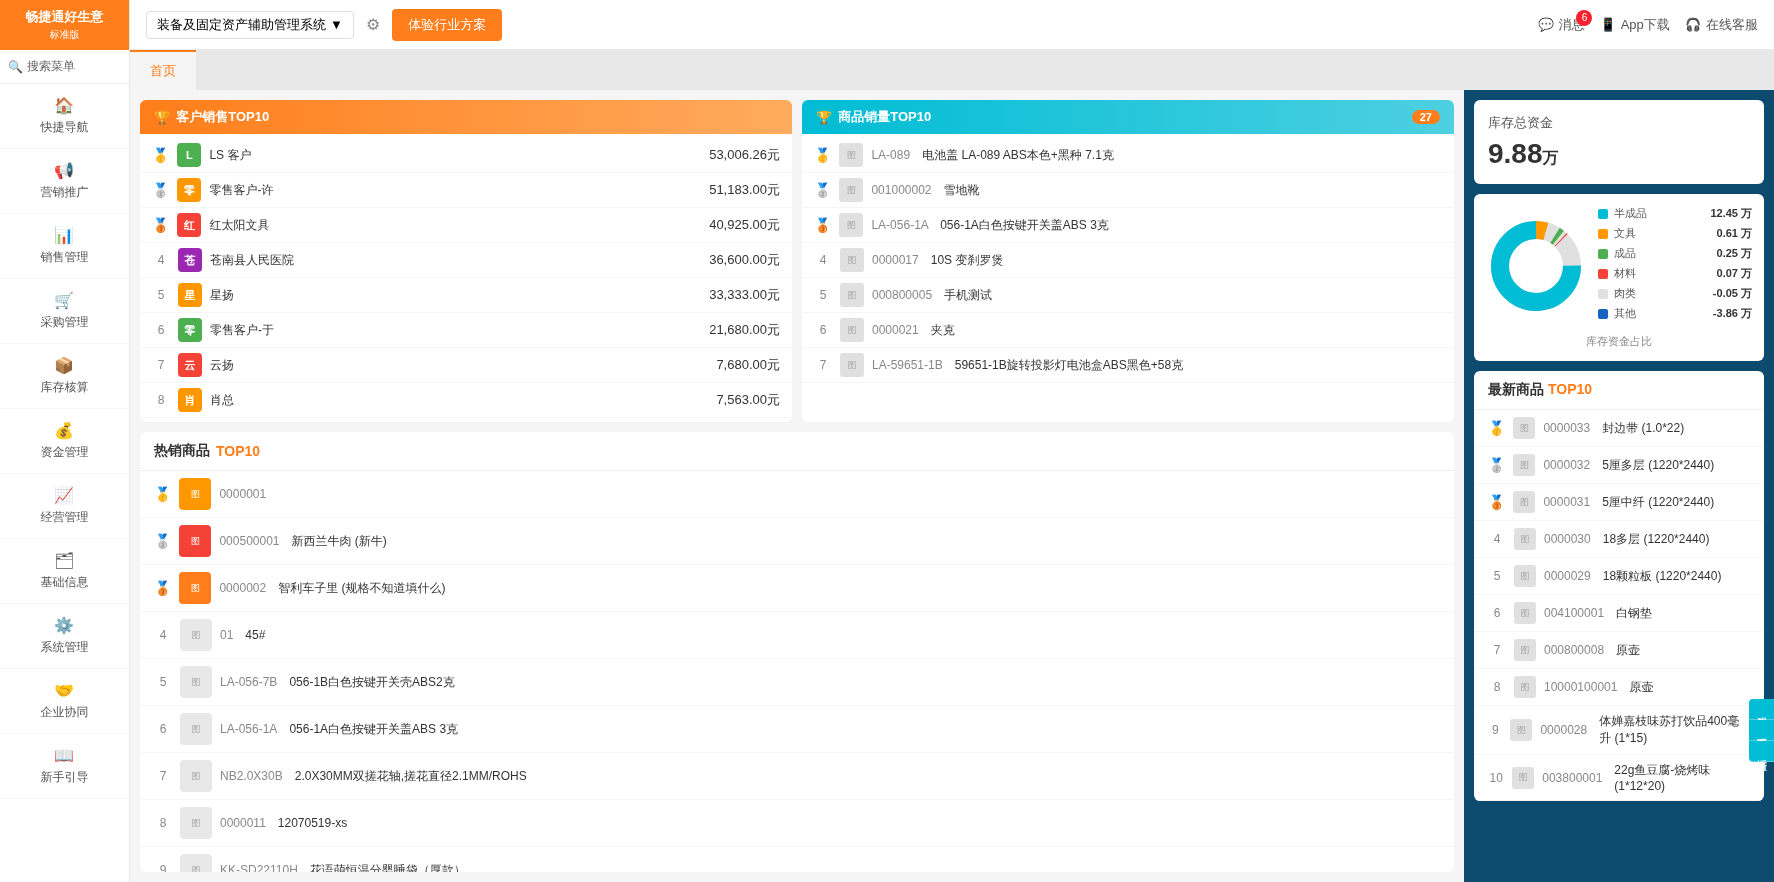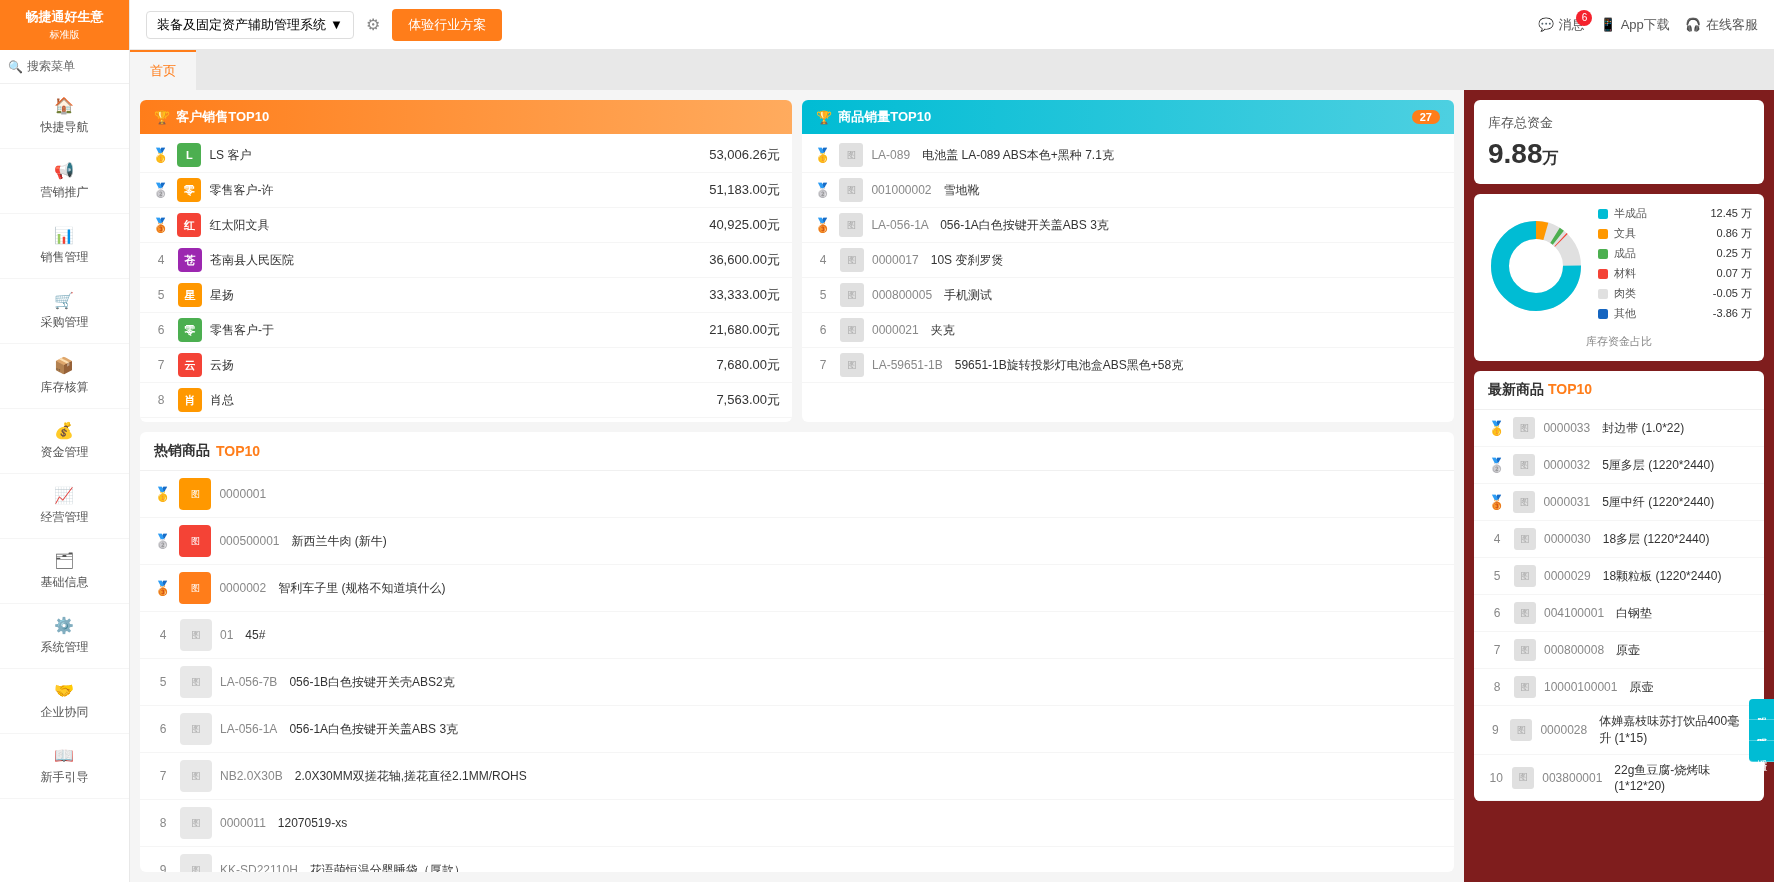--- a/index.html
+++ b/index.html
@@ -220,21 +220,21 @@
 
     
     .right-panel {
       width: 310px;
       flex-shrink: 0;
       display: flex;
       flex-direction: column;
       gap: 10px;
       overflow-y: auto;
       padding: 10px;
-      background: #7f1d1d;
+      background: #0c4a6e;
     }
 
     
     .inv-card {
       background: #fff;
       border-radius: 6px;
       padding: 14px;
     }
 
     
@@ -246,21 +246,21 @@
     .chart-inner {
       display: flex;
       align-items: center;
       gap: 12px;
     }
     .donut-wrap { position: relative; width: 100px; height: 100px; flex-shrink: 0; }
     .chart-legend { flex: 1; font-size: 11px; }
     .legend-item { display: flex; align-items: center; gap: 6px; margin-bottom: 5px; justify-content: space-between; }
     .legend-dot { width: 10px; height: 10px; border-radius: 2px; flex-shrink: 0; }
     .legend-label { flex: 1; color: #555; }
-    .legend-val { color: #333; font-weight: 400; text-align: center; }
+    .legend-val { color: #333; font-weight: 700; text-align: center; }
     .chart-label { font-size: 11px; color: #888; margin-top: 8px; text-align: center; }
 
     
     .new-prod-card {
       background: #fff;
       border-radius: 6px;
       overflow: hidden;
     }
     .new-prod-header {
       padding: 10px 14px;
@@ -654,21 +654,21 @@
           </div>
           <div class="chart-legend" id="chart-legend">
               <div class="legend-item">
                 <span class="legend-dot" style="background:#00bcd4"></span>
     <span class="legend-label">半成品</span>
     <span class="legend-val">12.45 万</span>
               </div>
               <div class="legend-item">
                 <span class="legend-dot" style="background:#ff9800"></span>
     <span class="legend-label">文具</span>
-    <span class="legend-val">0.86 万</span>
+    <span class="legend-val">0.61 万</span>
               </div>
               <div class="legend-item">
                 <span class="legend-dot" style="background:#4caf50"></span>
     <span class="legend-label">成品</span>
     <span class="legend-val">0.25 万</span>
               </div>
               <div class="legend-item">
                 <span class="legend-dot" style="background:#f44336"></span>
     <span class="legend-label">材料</span>
     <span class="legend-val">0.07 万</span>

